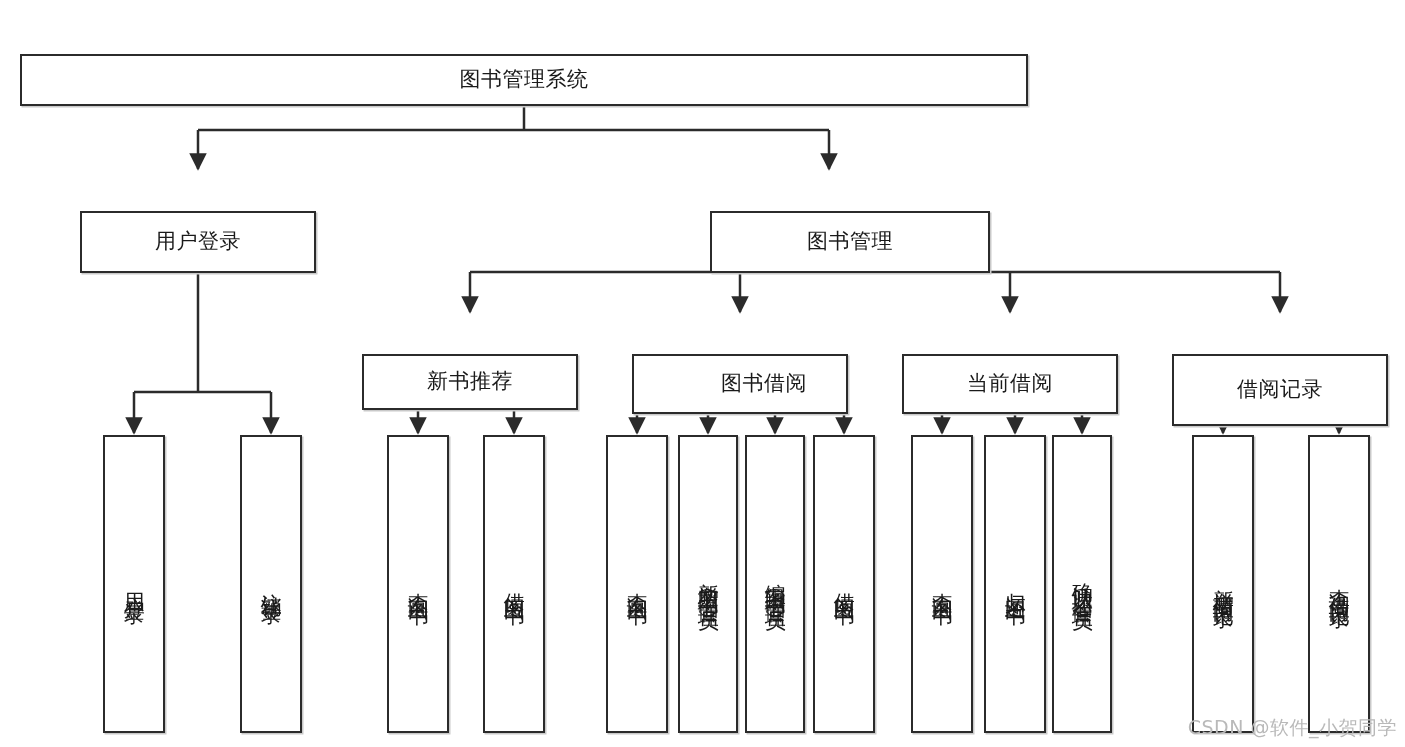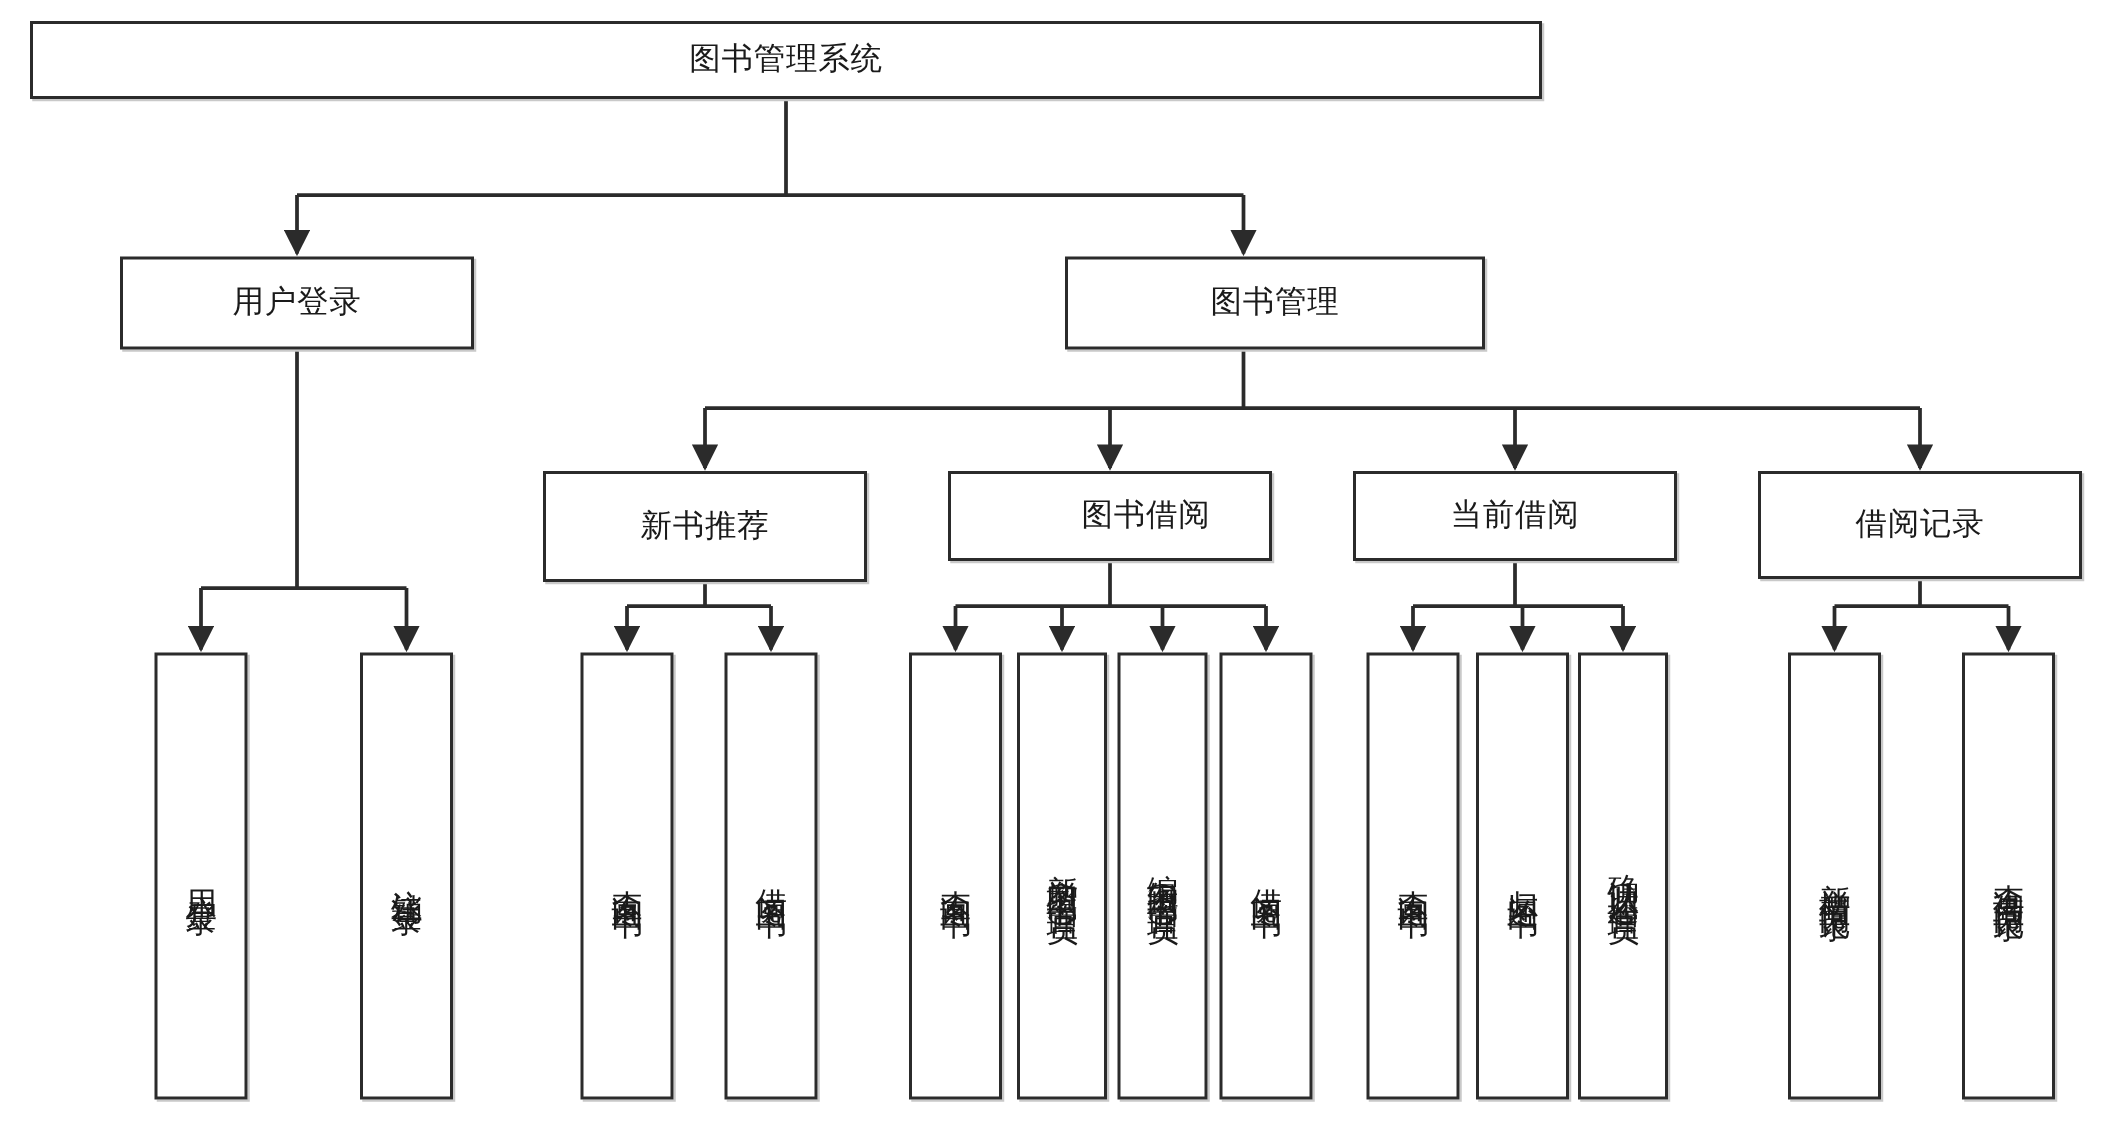--- a/index.html
+++ b/index.html
@@ -34,20 +34,21 @@
     display: flex;
     align-items: center;
     justify-content: center;
     color: #1a1a1a;
     z-index: 2;
   }
   .node.horiz {
     font-size: 21px;
     letter-spacing: 0.5px;
     line-height: 1.2;
+    margin-top: 40px;
   }
   .node.vert {
     writing-mode: vertical-rl;
     text-orientation: upright;
     font-size: 21px;
     letter-spacing: 4px;
     line-height: 1.25;
     align-items: center;
     justify-content: center;
     padding: 4px 0;
@@ -125,21 +126,21 @@
   <div id="nodes-layer">
       <div class="node horiz" style="left: 20px; top: 14px; width: 1008px; height: 52px;">
         <span class="label">图书管理系统</span>
       </div>
       <div class="node horiz" style="left: 80px; top: 171px; width: 236px; height: 62px;">
         <span class="label">用户登录</span>
       </div>
       <div class="node horiz" style="left: 710px; top: 171px; width: 280px; height: 62px;">
         <span class="label">图书管理</span>
       </div>
-      <div class="node horiz" style="left: 362px; top: 314px; width: 216px; height: 74px;">
+      <div class="node horiz" style="left: 362px; top: 314px; width: 216px; height: 56px;">
         <span class="label">新书推荐</span>
       </div>
       <div class="node horiz" style="left: 632px; top: 314px; width: 216px; height: 60px; padding-left: 48px;">
         <span class="label">图书借阅</span>
       </div>
       <div class="node horiz" style="left: 902px; top: 314px; width: 216px; height: 60px; justify-content: center;">
         <span class="label">当前借阅</span>
       </div>
       <div class="node horiz" style="left: 1172px; top: 314px; width: 216px; height: 72px;">
         <span class="label">借阅记录</span>
@@ -178,13 +179,14 @@
         <span class="label">确认归还（管理员）</span>
       </div>
       <div class="node vert" style="left: 1192px; top: 435px; width: 62px; height: 298px;">
         <span class="label">新增借阅记录</span>
       </div>
       <div class="node vert" style="left: 1308px; top: 435px; width: 62px; height: 298px;">
         <span class="label">查询借阅记录</span>
       </div>
     </div>
 
+  <div id="watermark">CSDN @软件_小贺同学</div>
 </div>
 
 </body></html>

